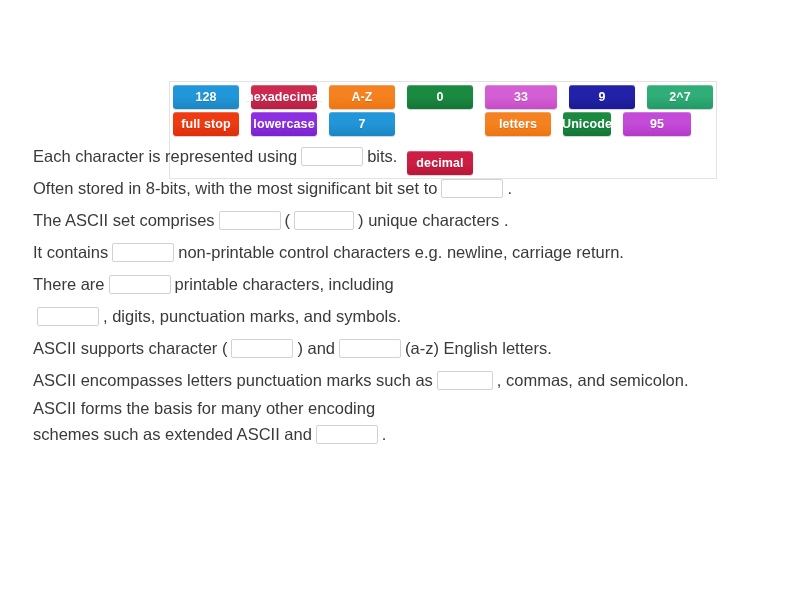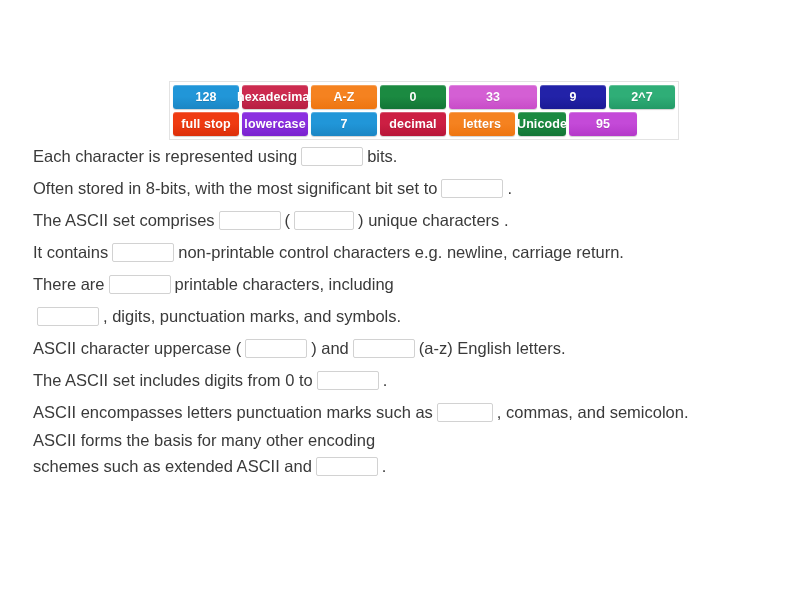--- a/index.html
+++ b/index.html
@@ -21,21 +21,21 @@
     position: absolute;
     left: 169px;
     top: 81px;
     border: 1px solid #e3e3e3;
     background: #ffffff;
     padding: 3px 3px;
     box-sizing: border-box;
   }
   .tile-row {
     display: flex;
-    gap: 3px;
+    gap: 12px;
   }
   .tile-row + .tile-row {
     margin-top: 3px;
     border-radius: 10px;
   }
   .tile {
     height: 24px;
     line-height: 24px;
     border-radius: 3px;
     color: #ffffff;
@@ -95,41 +95,41 @@
       </div>
     <div class="tile" style="width: 66px; background: linear-gradient(rgb(204, 43, 79) 0%, rgb(204, 43, 79) 48%, rgb(182, 31, 66) 100%);">
         <span>hexadecimal</span>
       </div>
     <div class="tile" style="width: 66px; background: linear-gradient(rgb(245, 130, 32) 0%, rgb(245, 130, 32) 48%, rgb(238, 117, 16) 100%);">
         <span>A-Z</span>
       </div>
     <div class="tile" style="width: 66px; background: linear-gradient(rgb(27, 138, 65) 0%, rgb(27, 138, 65) 48%, rgb(19, 117, 54) 100%);">
         <span>0</span>
       </div>
-    <div class="tile" style="width: 88px; background: linear-gradient(rgb(212, 95, 212) 0%, rgb(212, 95, 212) 48%, rgb(200, 76, 200) 100%);">
+    <div class="tile" style="width: 72px; background: linear-gradient(rgb(212, 95, 212) 0%, rgb(212, 95, 212) 48%, rgb(200, 76, 200) 100%);">
         <span>33</span>
       </div>
     <div class="tile" style="width: 66px; background: linear-gradient(rgb(34, 34, 168) 0%, rgb(34, 34, 168) 48%, rgb(26, 26, 149) 100%);">
         <span>9</span>
       </div>
     <div class="tile" style="width: 66px; background: linear-gradient(rgb(47, 174, 119) 0%, rgb(47, 174, 119) 48%, rgb(35, 154, 102) 100%);">
         <span>2^7</span>
       </div>
   </div>
   <div class="tile-row">
     <div class="tile" style="width: 66px; background: linear-gradient(rgb(239, 59, 18) 0%, rgb(239, 59, 18) 48%, rgb(220, 47, 9) 100%);">
         <span>full stop</span>
       </div>
     <div class="tile" style="width: 66px; background: linear-gradient(rgb(139, 47, 224) 0%, rgb(139, 47, 224) 48%, rgb(122, 34, 207) 100%);">
         <span>lowercase</span>
       </div>
     <div class="tile" style="width: 66px; background: linear-gradient(rgb(33, 150, 216) 0%, rgb(33, 150, 216) 48%, rgb(27, 134, 196) 100%);">
         <span>7</span>
       </div>
-    <div class="tile" style="width: 66px; background: linear-gradient(rgb(204, 31, 67) 0%, rgb(204, 31, 67) 48%, rgb(184, 22, 56) 100%);">
+    <div class="tile" style="width: 66px; background: linear-gradient(rgb(204, 31, 67) 0%, rgb(204, 31, 67) 48%, rgb(184, 22, 56) 100%); margin-top: 39px;">
         <span>decimal</span>
       </div>
     <div class="tile" style="width: 66px; background: linear-gradient(rgb(245, 130, 32) 0%, rgb(245, 130, 32) 48%, rgb(238, 117, 16) 100%);">
         <span>letters</span>
       </div>
     <div class="tile" style="width: 48px; background: linear-gradient(rgb(27, 138, 65) 0%, rgb(27, 138, 65) 48%, rgb(19, 117, 54) 100%);">
         <span>Unicode</span>
       </div>
     <div class="tile" style="width: 68px; background: linear-gradient(rgb(196, 74, 216) 0%, rgb(196, 74, 216) 48%, rgb(180, 57, 201) 100%);">
         <span>95</span>
@@ -158,26 +158,23 @@
 
   <div class="line">
     <span class="txt">There are</span><span class="blank"></span><span class="txt">printable characters, including</span>
   </div>
 
   <div class="line">
     <span class="blank"></span><span class="txt">, digits, punctuation marks, and symbols.</span>
   </div>
 
   <div class="line">
-    <span class="txt">ASCII character uppercase (</span><span class="blank"></span><span class="txt">) and</span><span class="blank"></span><span class="txt">(a-z) English letters.</span>
+    <span class="txt">ASCII supports character (</span><span class="blank"></span><span class="txt">) and</span><span class="blank"></span><span class="txt">(a-z) English letters.</span>
   </div>
 
-  <div class="line">
-    <span class="txt">The ASCII set includes digits from 0 to</span><span class="blank"></span><span class="txt">.</span>
-  </div>
 
   <div class="line">
     <span class="txt">ASCII encompasses letters punctuation marks such as</span><span class="blank w-short"></span><span class="txt">, commas, and semicolon.</span>
   </div>
 
   <div class="line" style="line-height:24px;">
     <span class="txt">ASCII forms the basis for many other encoding</span>
   </div>
 
   <div class="line" style="line-height:28px;">

